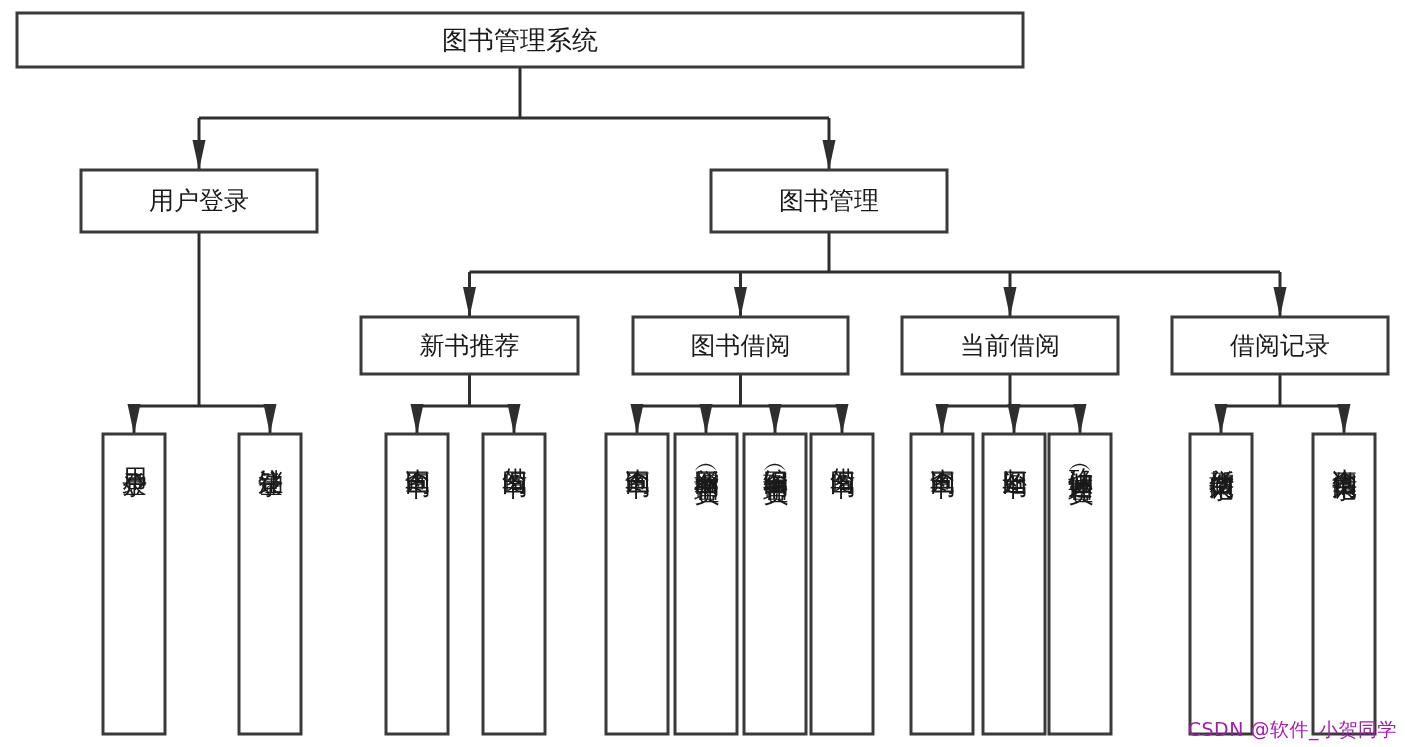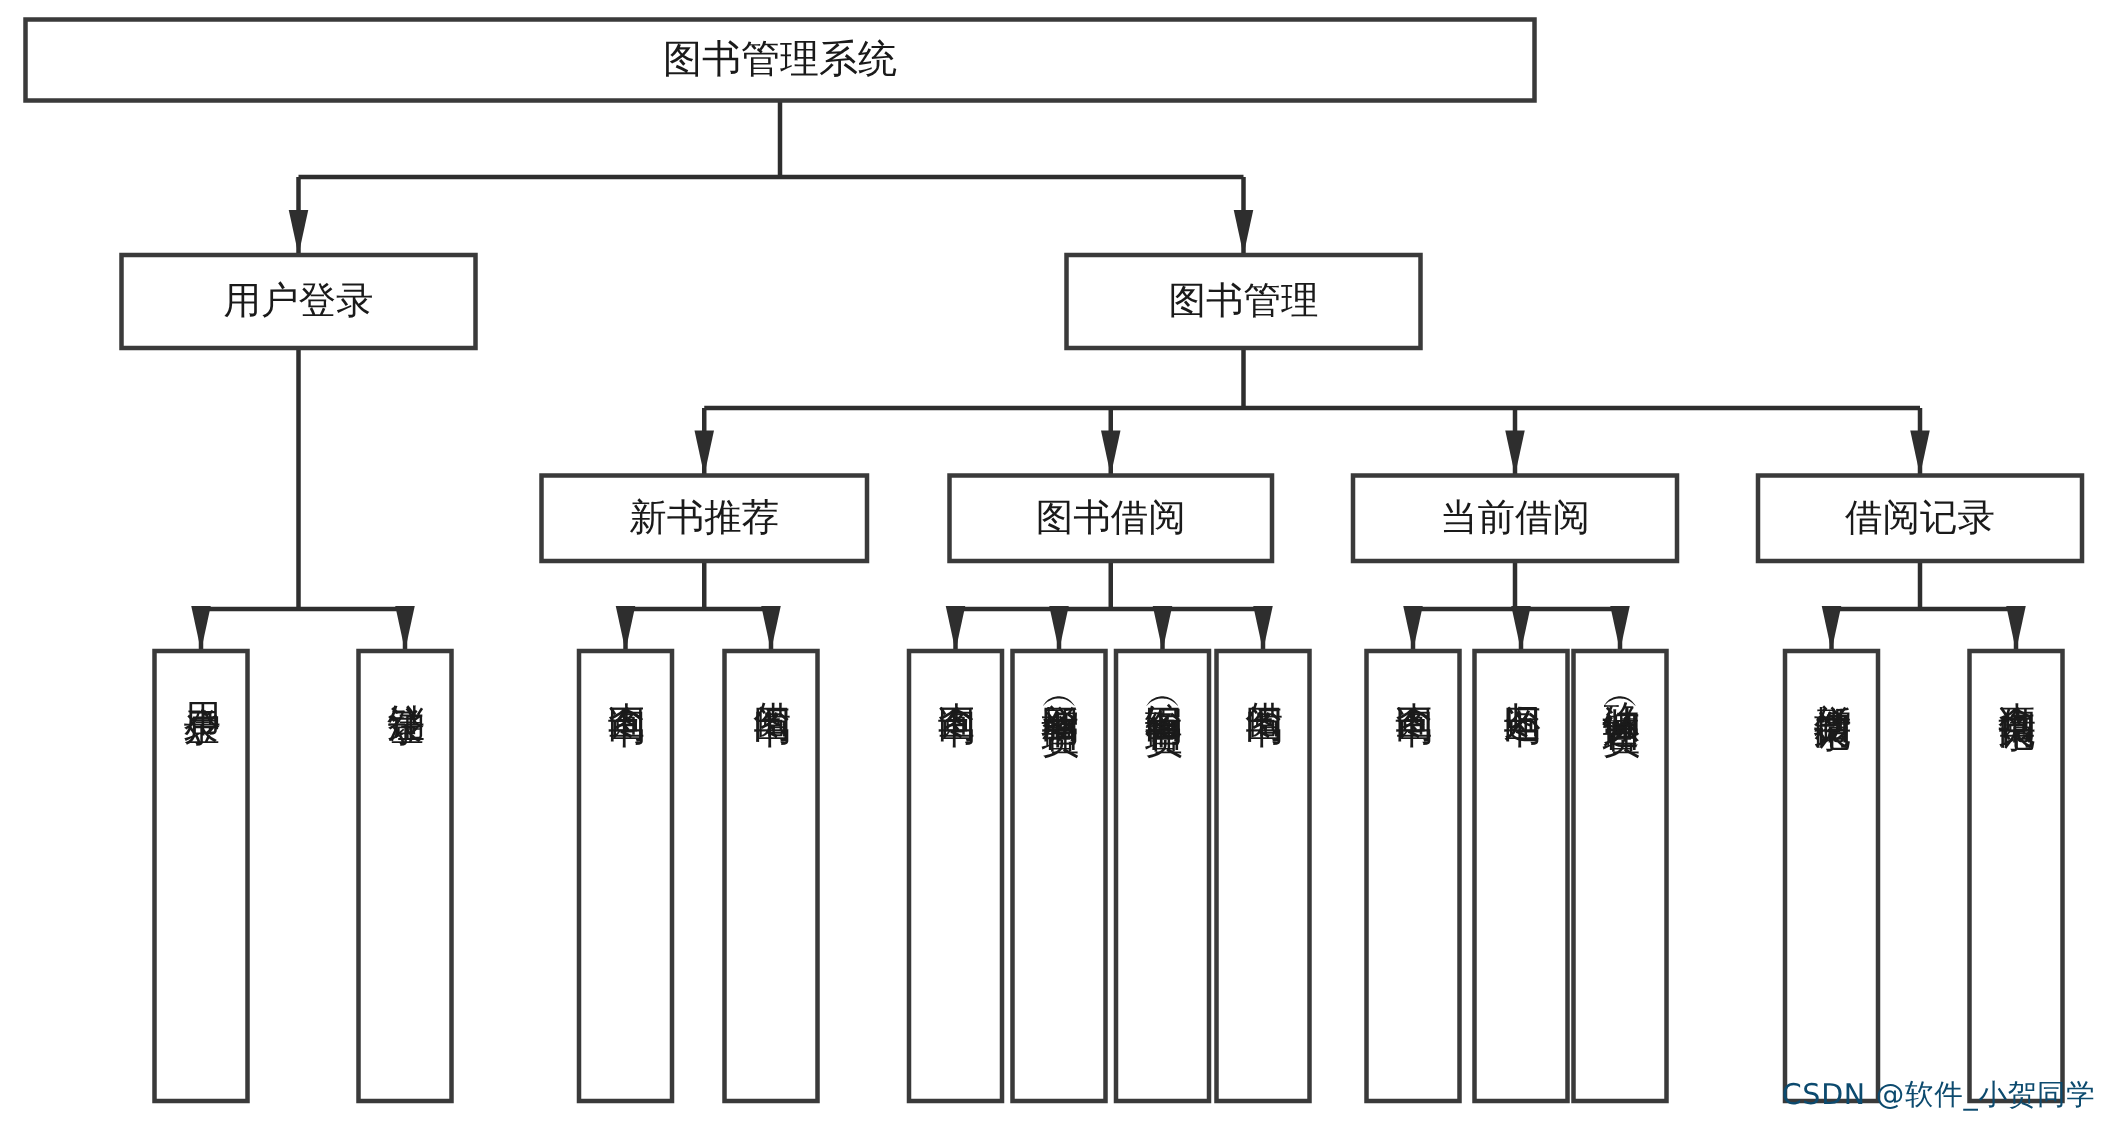--- a/index.html
+++ b/index.html
@@ -68,21 +68,21 @@
     color: #1a1a1a;
     letter-spacing: 2px;
     white-space: nowrap;
   }
   .watermark {
     position: absolute;
     right: 8px;
     bottom: 4px;
     font-family: "DejaVu Sans", "Liberation Sans", sans-serif;
     font-size: 19px;
-    color: #0c4a6e;
+    color: #a21caf;
     letter-spacing: 0.5px;
     white-space: nowrap;
     user-select: none;
   }
 </style>
 </head>
 <body>
 
 <div id="diagram-root">
 

